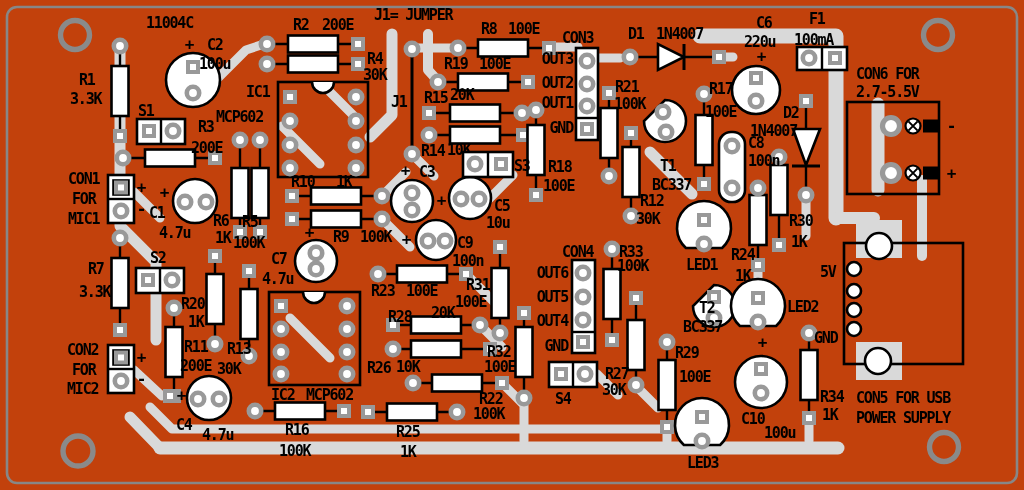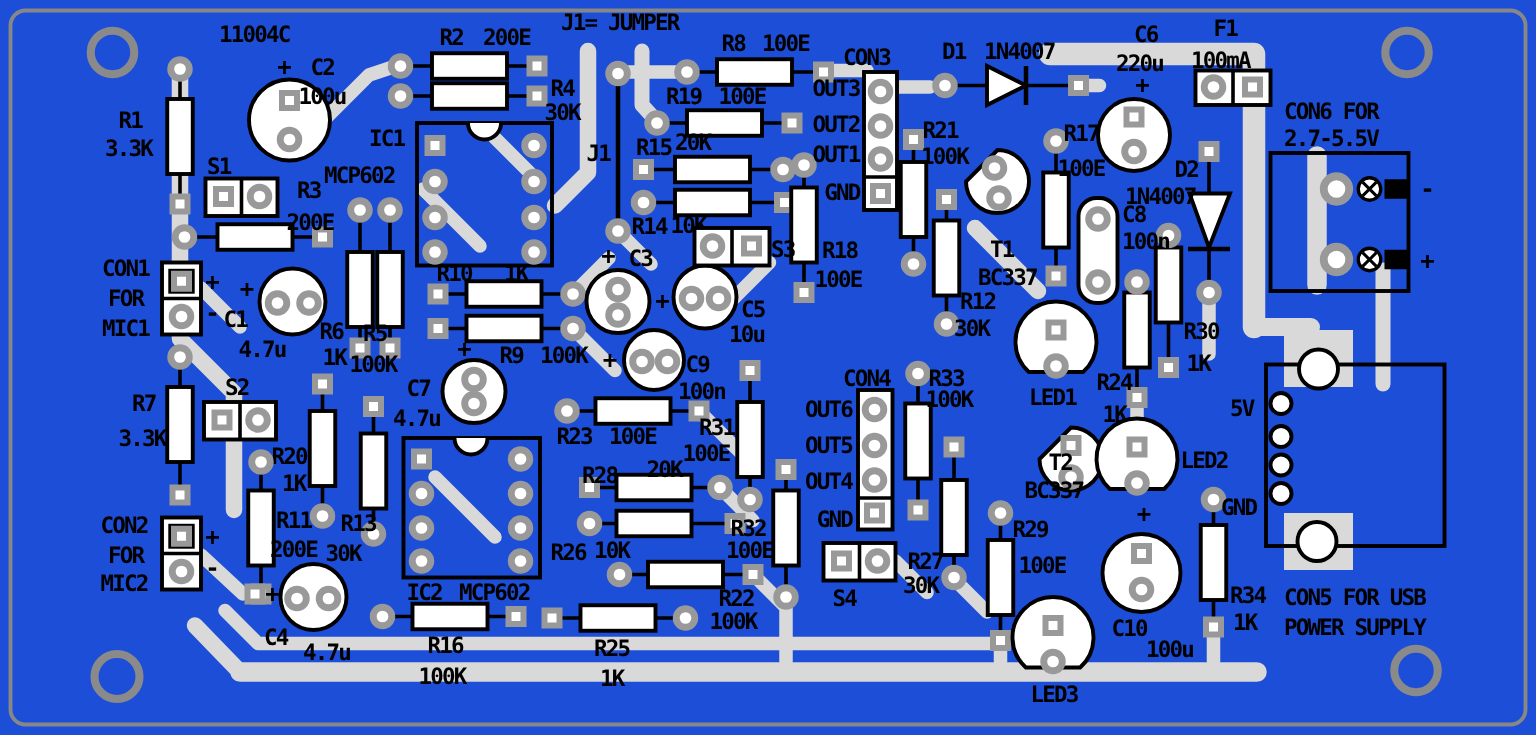--- a/index.html
+++ b/index.html
@@ -1,16 +1,16 @@
 <!DOCTYPE html>
 <html><head>
 <meta charset="utf-8">
 <style>
   html,body { margin:0; padding:0; background:#fff; }
-  .stage { width:1024px; height:490px; position:relative; background:#1d4ed8; }
+  .stage { width:1024px; height:490px; position:relative; background:#c2410c; }
   svg { display:block; }
   text { font-family:"DejaVu Sans Mono", monospace; font-weight:bold; font-size:15px;
          letter-spacing:-1.2px; fill:#000; }
   .end { text-anchor:end; }
   .pl  { font-size:16px; text-anchor:middle; }
   .o   { fill:#fff; stroke:#000; stroke-width:2.6; }
   .on  { fill:none; stroke:#000; stroke-width:2.6; }
   .ld  { stroke:#000; stroke-width:2.4; }
   .ld3 { stroke:#000; stroke-width:3; }
   .tr  { fill:none; stroke:#d9d9d9; stroke-linecap:round; stroke-linejoin:round; }

